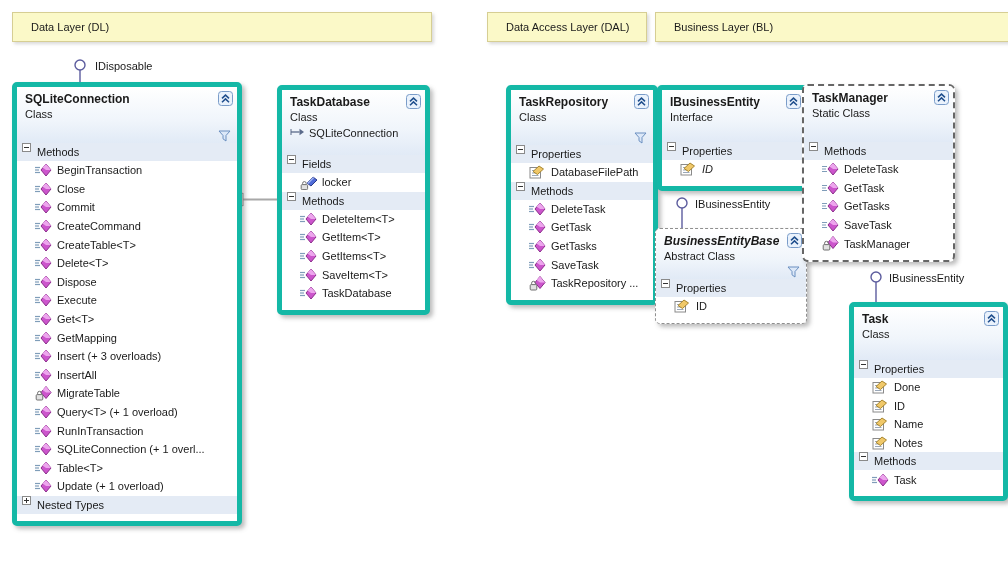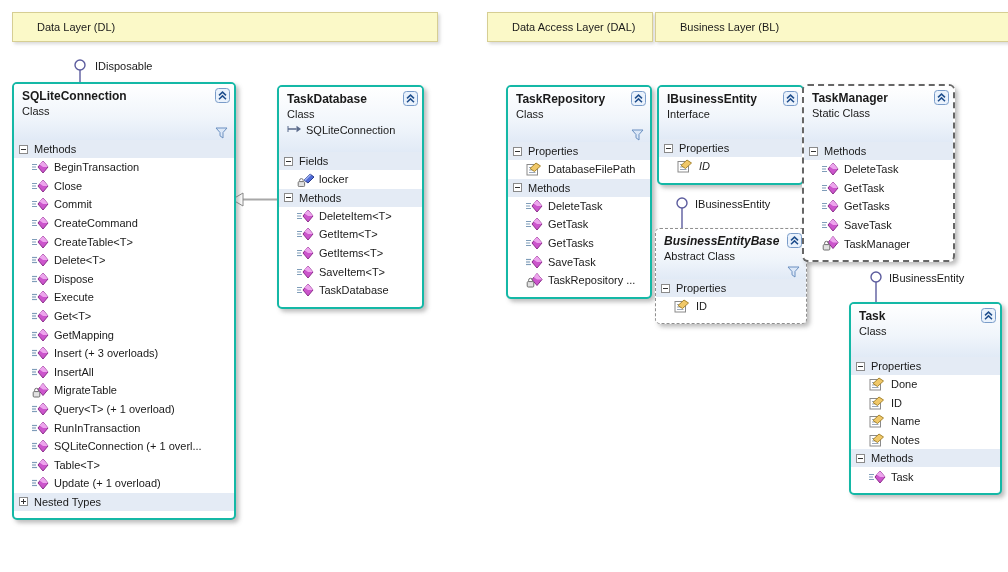--- a/index.html
+++ b/index.html
@@ -1,32 +1,32 @@
 <!DOCTYPE html>
 <html><head>
 <meta charset="utf-8">
 <style>
   html,body{margin:0;padding:0;}
   body{width:1008px;height:572px;position:relative;background:#ffffff;
        font-family:"Liberation Sans", sans-serif;color:#1a1a1a;overflow:hidden;}
-  .comment{position:absolute;height:28px;line-height:28px;padding-left:24px;font-size:11px;
+  .comment{position:absolute;height:28px;line-height:28px;padding-left:18px;font-size:11px;
        background:#fbf9c8;border:1px solid #d6ce93;box-shadow:2px 2px 3px rgba(150,150,150,0.35);}
-  .classbox{position:absolute;background:#ffffff;border:2px solid #14b8a6;border-radius:5px;
+  .classbox{position:absolute;background:#ffffff;border:5px solid #14b8a6;border-radius:5px;
        box-shadow:3px 3px 4px rgba(110,110,110,0.45);padding-bottom:7px;overflow:hidden;}
   .classbox.dashed{border:1px dashed #8f8f8f;}
   .classbox.dashed-bold{border:2px dashed #666666;border-radius:6px;}
   .box-header{position:relative;background:linear-gradient(180deg,#ffffff 0%,#f0f5fb 60%,#e1eaf6 100%);}
   .box-title{position:absolute;left:8px;top:5px;font-size:12px;font-weight:bold;white-space:nowrap;}
   .box-title.italic{font-style:italic;}
   .box-kind{position:absolute;left:8px;top:21px;font-size:11px;white-space:nowrap;}
   .basetype-row{position:absolute;left:8px;top:37px;font-size:11px;display:flex;align-items:center;gap:4px;white-space:nowrap;}
   .collapse-btn{position:absolute;right:4px;top:4px;width:15px;height:15px;cursor:pointer;}
   .filter-icon{position:absolute;right:6px;bottom:3px;width:13px;height:12px;cursor:pointer;}
   .section-band{position:relative;height:18px;line-height:18px;background:#e4ebf5;font-size:11px;
-       display:flex;align-items:center;padding-left:5px;}
+       display:flex;align-items:flex-start;padding-left:5px;}
   .section-band .expander{display:inline-flex;width:9px;height:9px;margin-right:6px;}
   .member-row{height:18.6px;display:flex;align-items:center;padding-left:18px;font-size:11px;
        white-space:nowrap;overflow:hidden;background:#ffffff;}
   .member-row .m-icon{display:inline-flex;width:22px;flex:0 0 22px;align-items:center;}
   .member-row.italic .m-label{font-style:italic;}
   .lollipop{position:absolute;}
   .lollipop-label{position:absolute;font-size:11px;white-space:nowrap;}
   .connector{position:absolute;}
 </style>
 </head>

